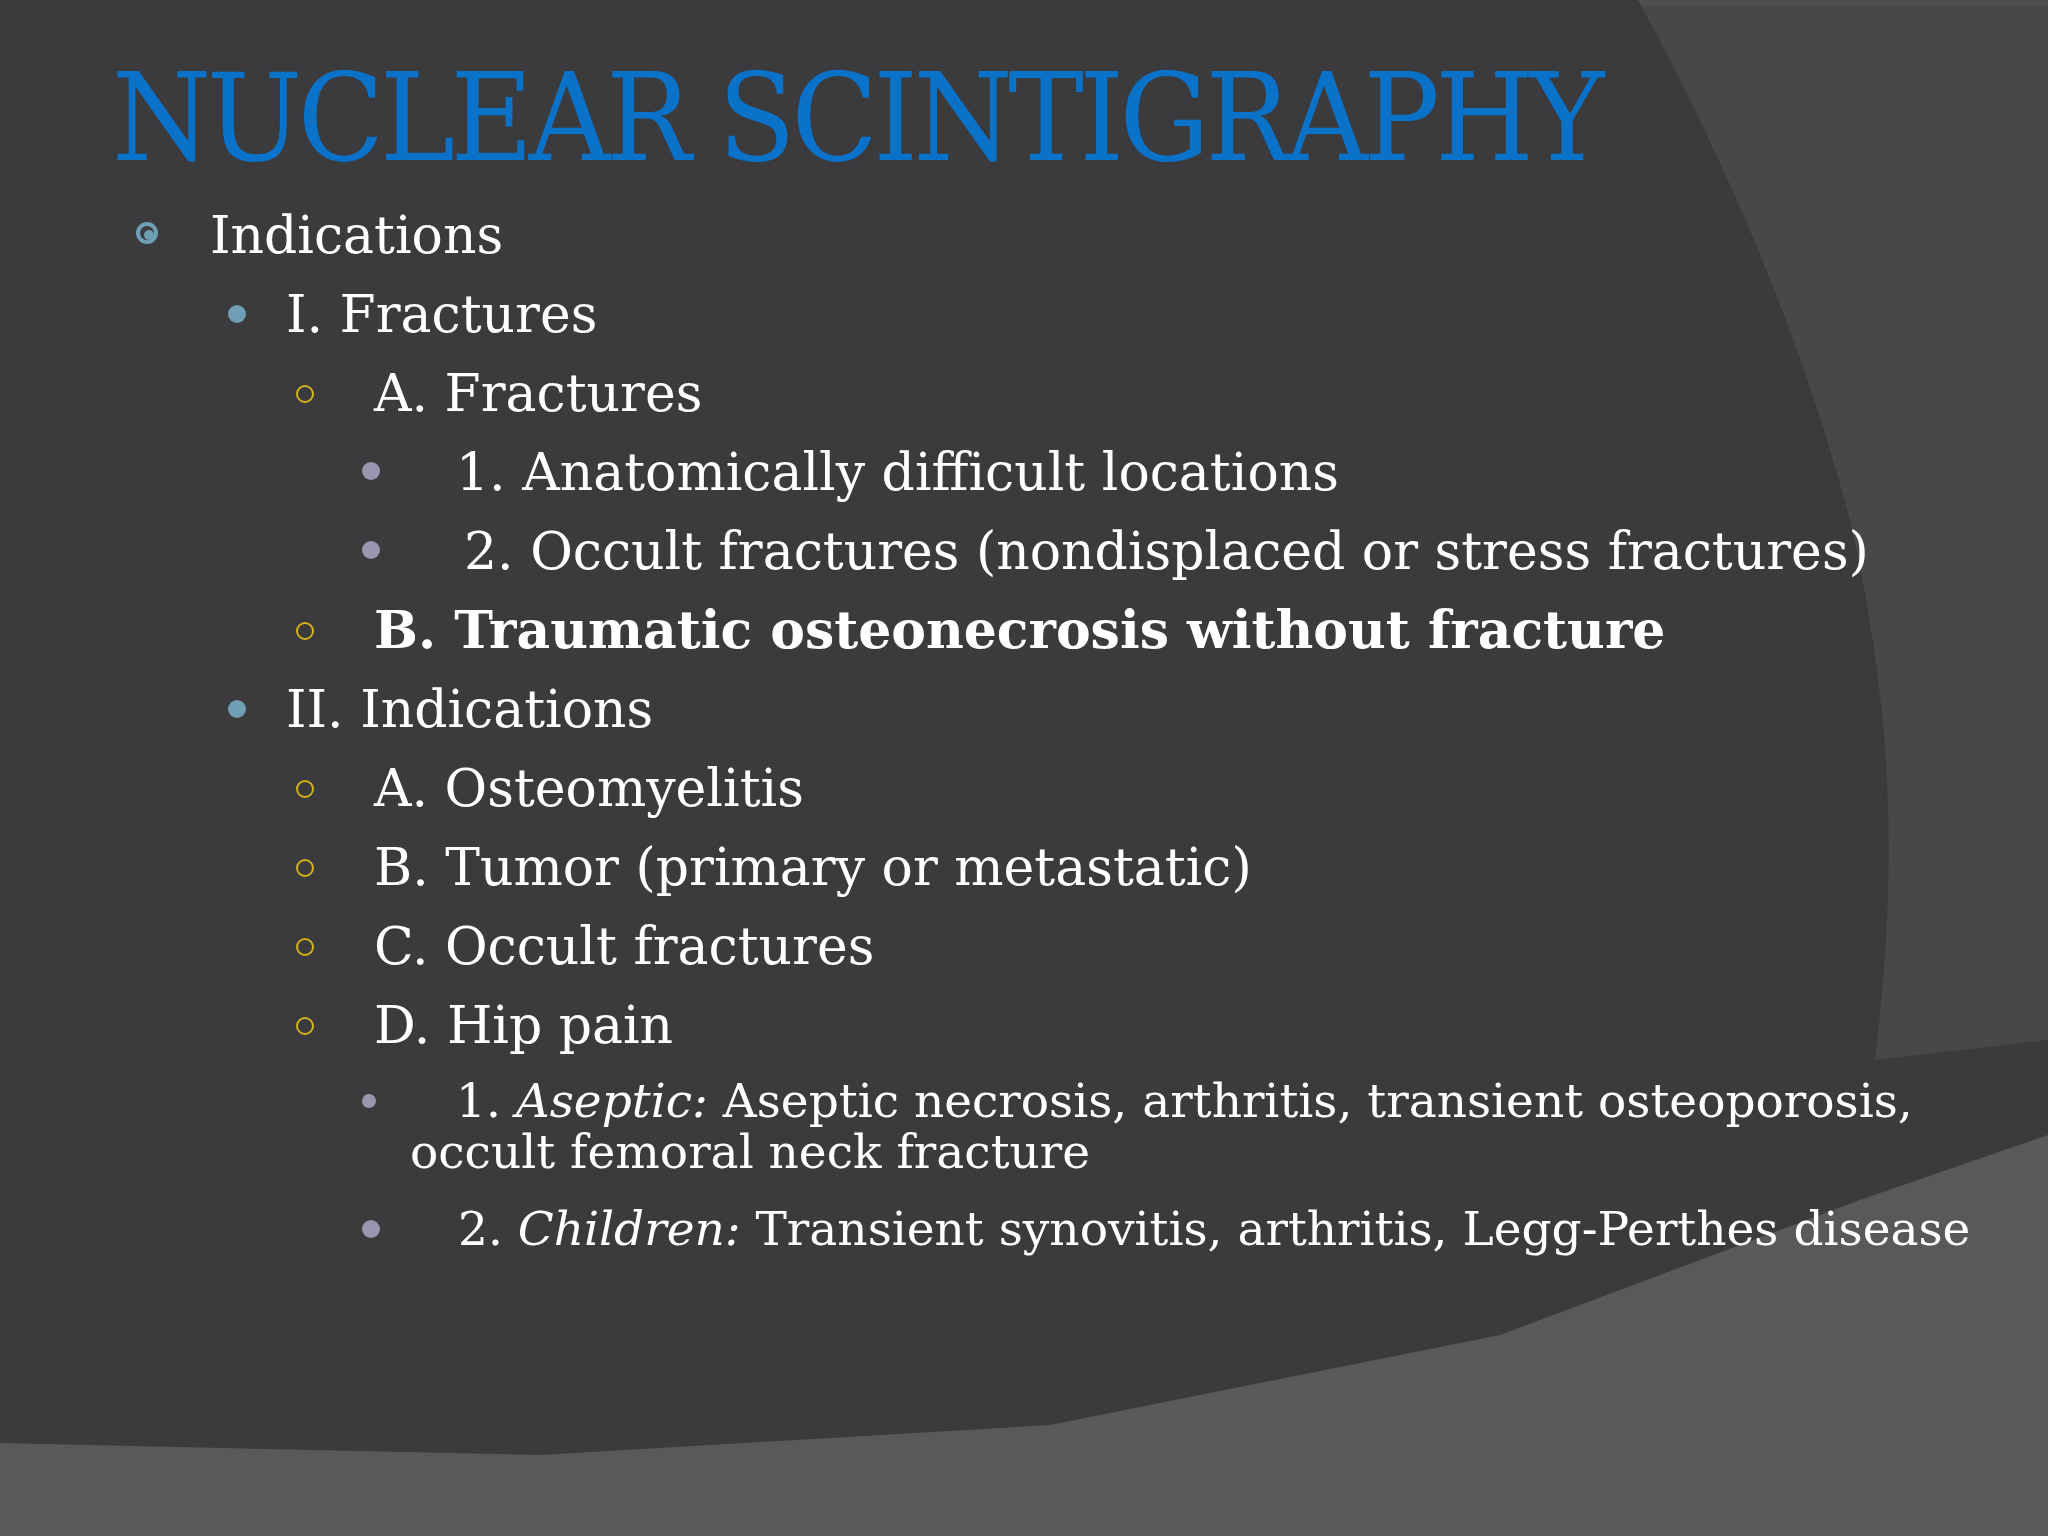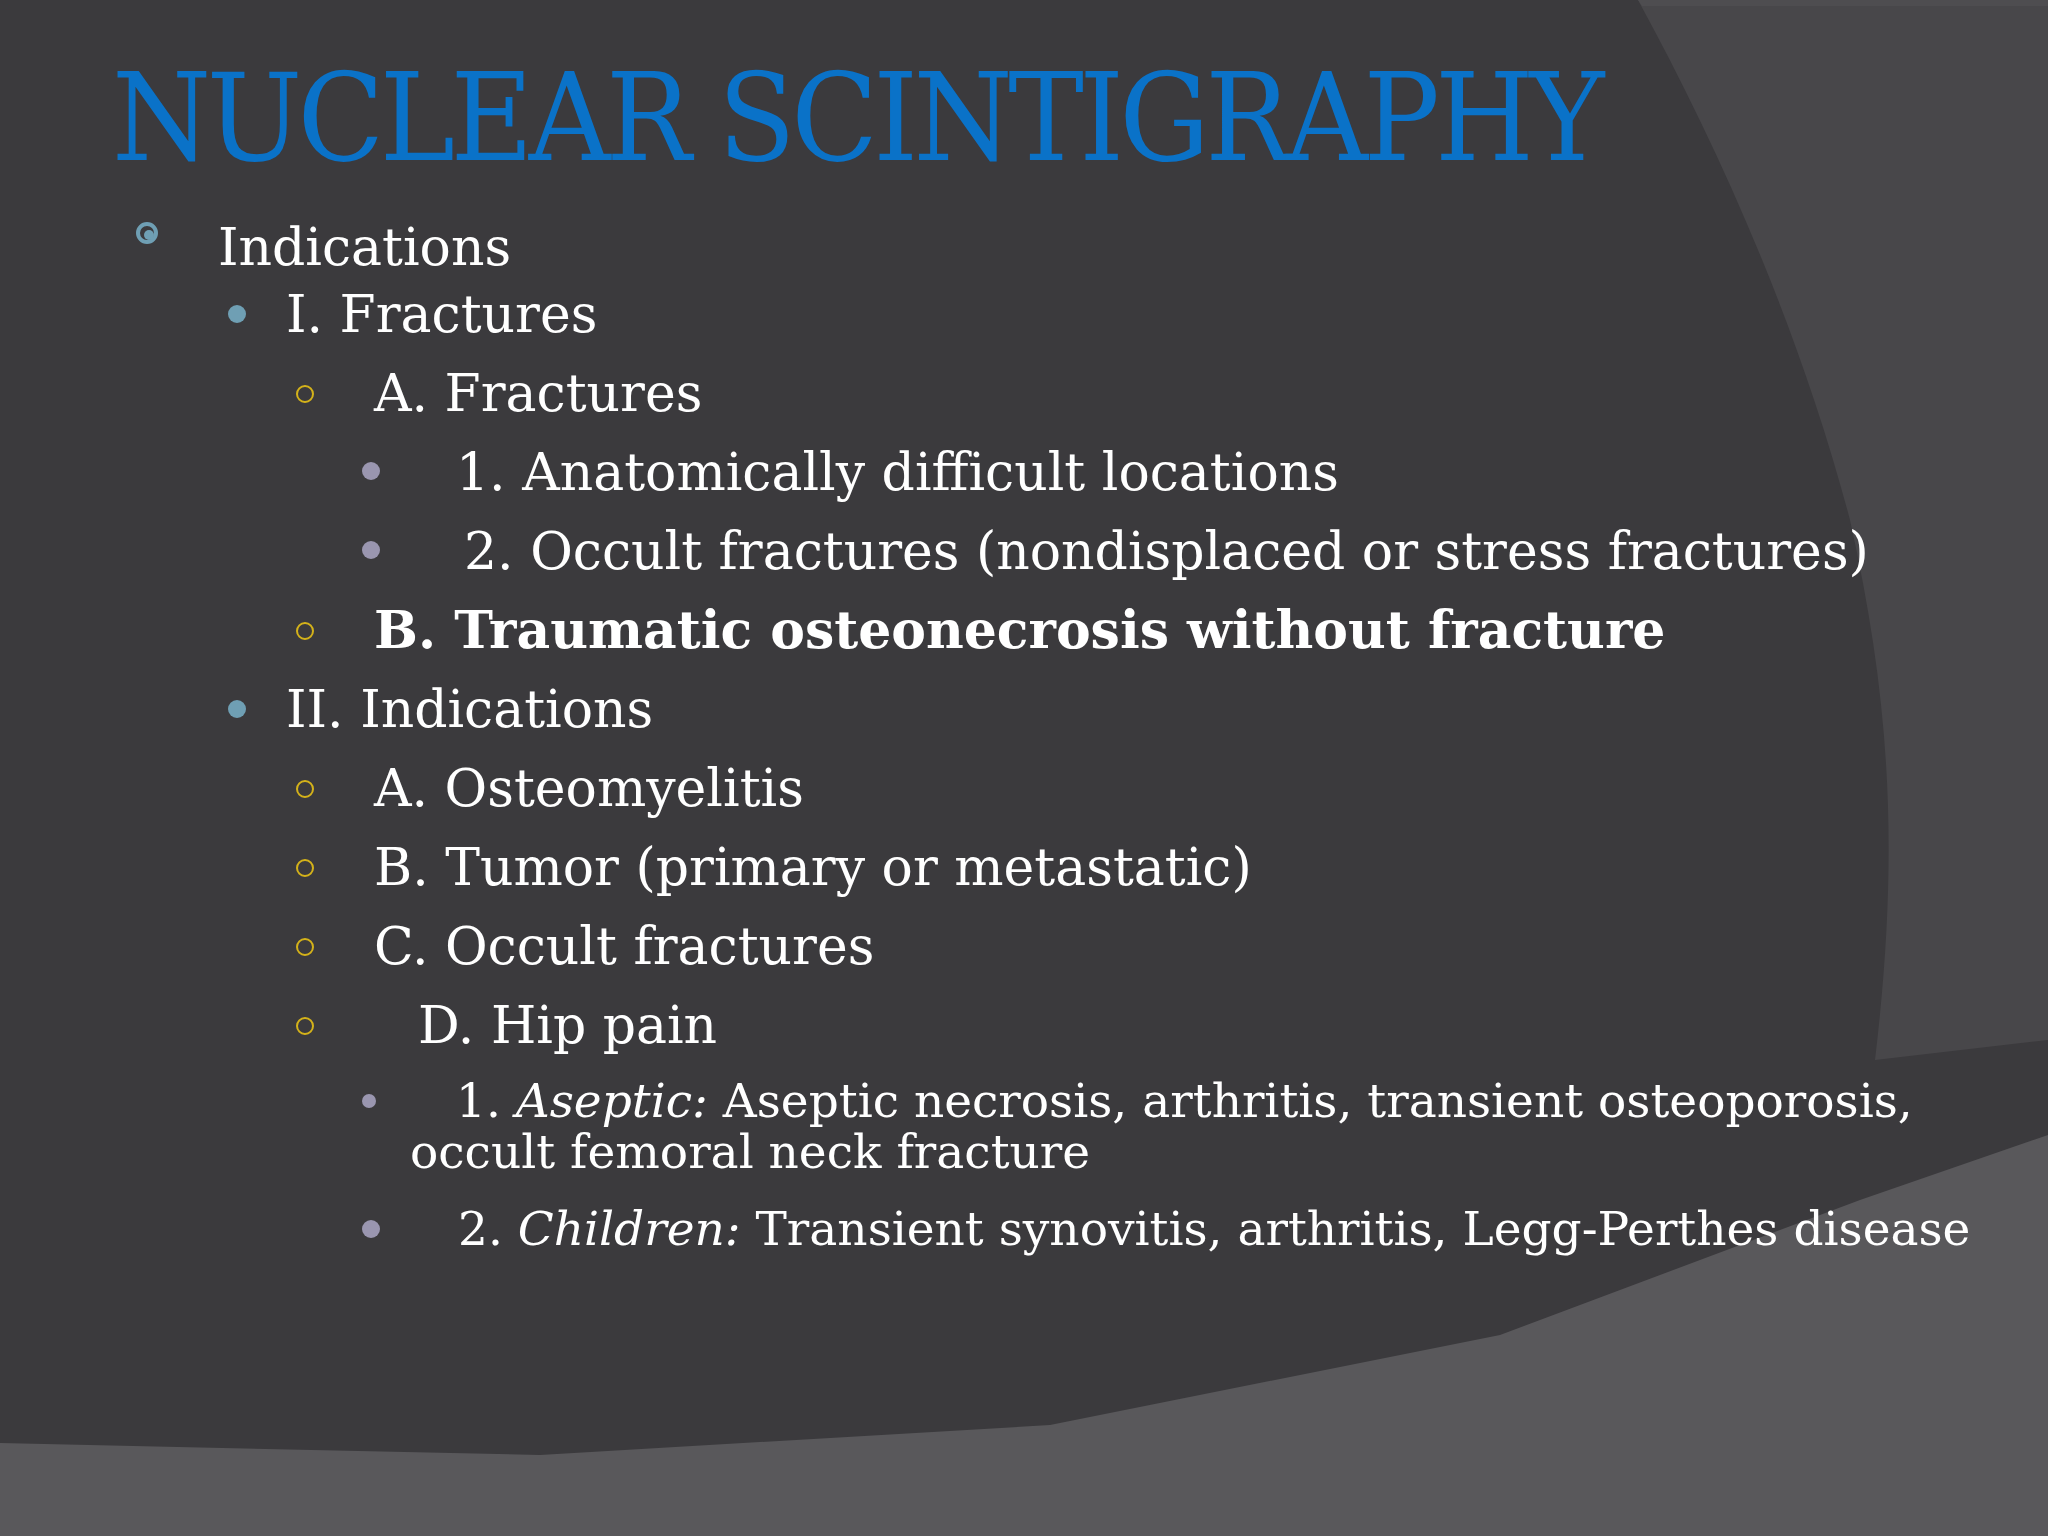--- a/index.html
+++ b/index.html
@@ -46,21 +46,21 @@
   <path d="M1638 0 C1720 150 1800 330 1850 520 C1890 700 1900 850 1875 1060 L2048 1040 L2048 0 Z" fill="#48474a"></path>
   <path d="M0 1443 L540 1455 L1050 1425 L1500 1335 L1860 1200 L2048 1135 L2048 1536 L0 1536 Z" fill="#59585b"></path>
   <path d="M1638 0 L2048 0 L2048 6 L1642 6 Z" fill="#4e4d50"></path>
 </svg>
 
 <div class="slide">
   <h1 class="title">NUCLEAR SCINTIGRAPHY</h1>
 
   <div class="item" style="left:134px; top:205px;">
     <span class="bullet b-target" style="left:2px; top:17px;"></span>
-    <span class="txt" style="left:84px;margin-top:12px;">Indications</span>
+    <span class="txt" style="left:76px;">Indications</span>
   </div>
 
   <div class="item" style="left:226px; top:284px;">
     <span class="bullet b-dot-blue" style="left:2px; top:21px;"></span>
     <span class="txt" style="left:60px;">I. Fractures</span>
   </div>
 
   <div class="item" style="left:294px; top:363px;">
     <span class="bullet b-ring-yellow" style="left:2px; top:22px;"></span>
     <span class="txt" style="left:80px;">A. Fractures</span>
@@ -96,21 +96,21 @@
     <span class="txt" style="left:80px;">B. Tumor (primary or metastatic)</span>
   </div>
 
   <div class="item" style="left:294px; top:916px;">
     <span class="bullet b-ring-yellow" style="left:2px; top:22px;"></span>
     <span class="txt" style="left:80px;">C. Occult fractures</span>
   </div>
 
   <div class="item" style="left:294px; top:995px;">
     <span class="bullet b-ring-yellow" style="left:2px; top:22px;"></span>
-    <span class="txt" style="left:80px;margin-left:44px;">D. Hip pain</span>
+    <span class="txt" style="left:80px;">D. Hip pain</span>
   </div>
 
   <div class="item lvl4-small" style="left:362px; top:1072px; line-height:57px;">
     <span class="bullet b-dot-lav-sm" style="left:0px; top:22px;"></span>
     <span class="txt" style="left:94px;">
       <span>1. </span><em>Aseptic:</em><span> Aseptic necrosis, arthritis, transient osteoporosis,</span>
     </span>
     <span class="txt" style="left:48px; top:51px;">occult femoral neck fracture</span>
   </div>
 

